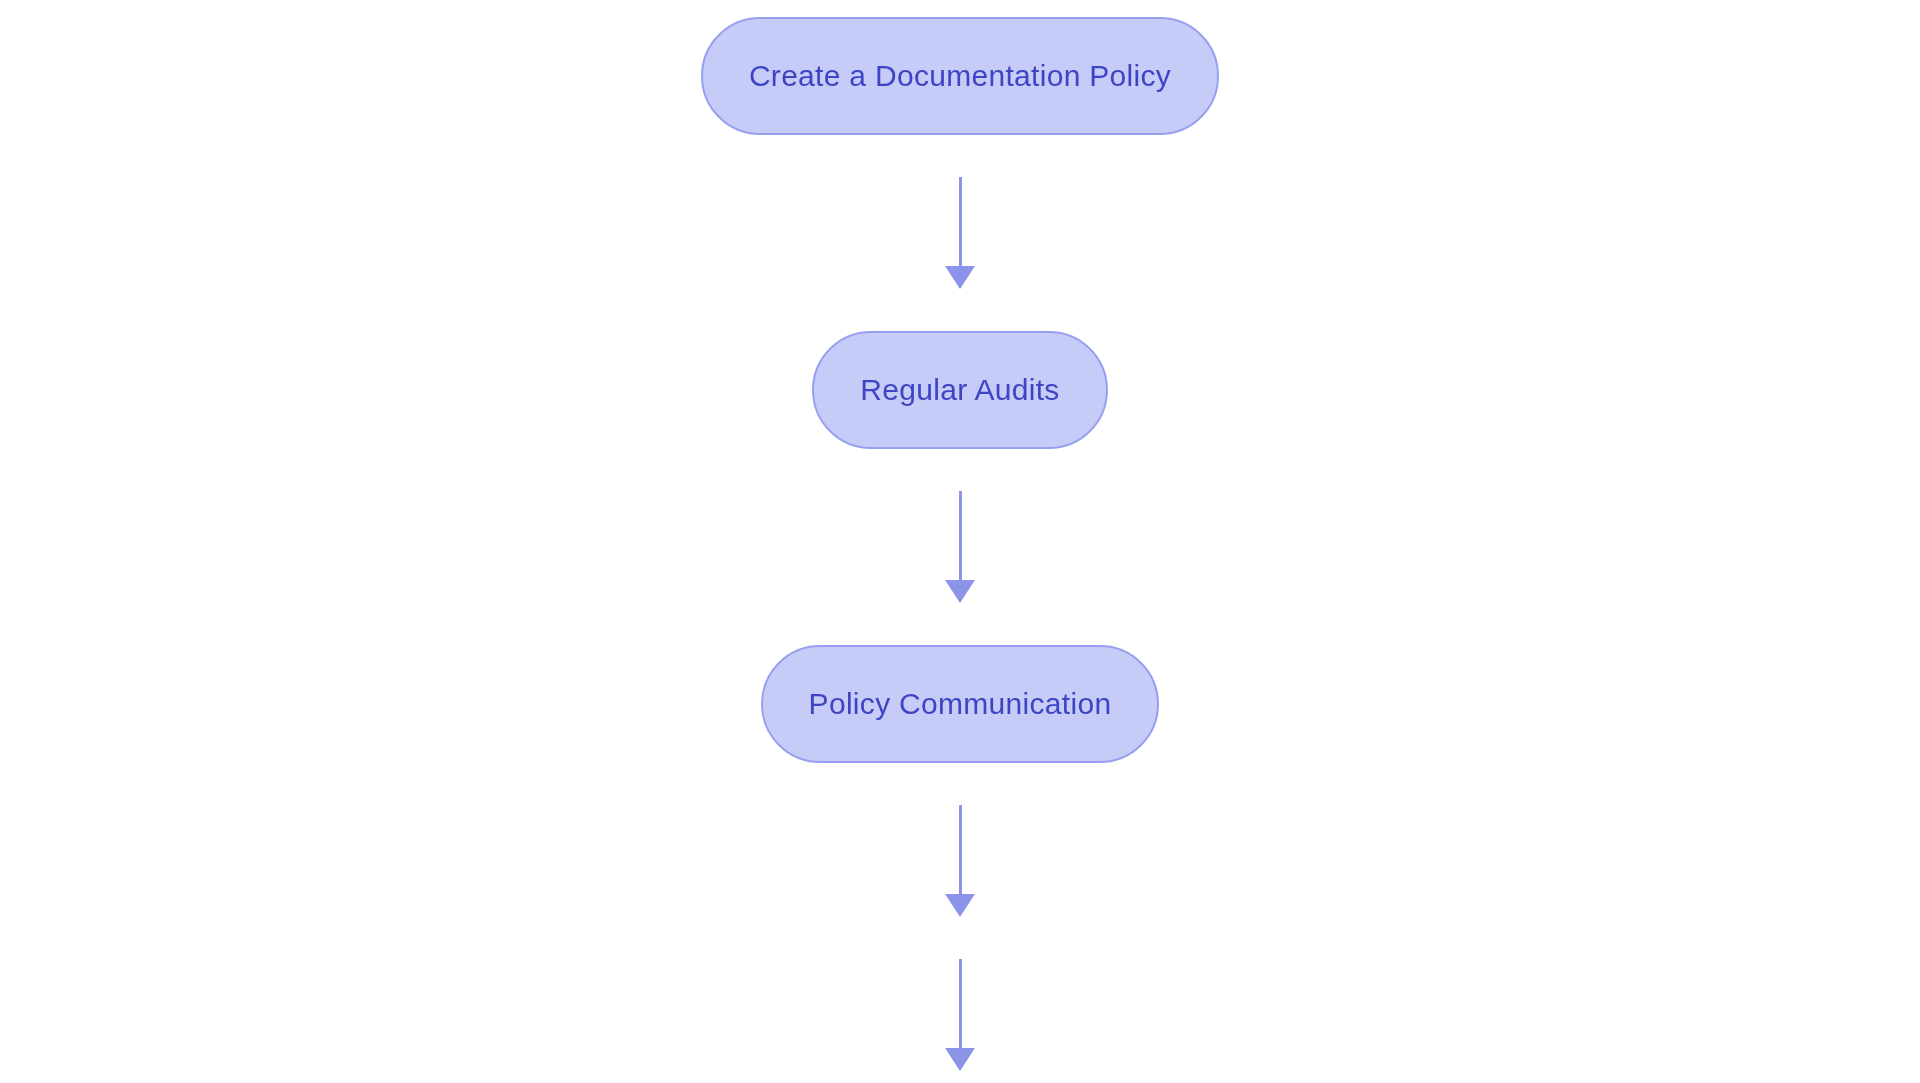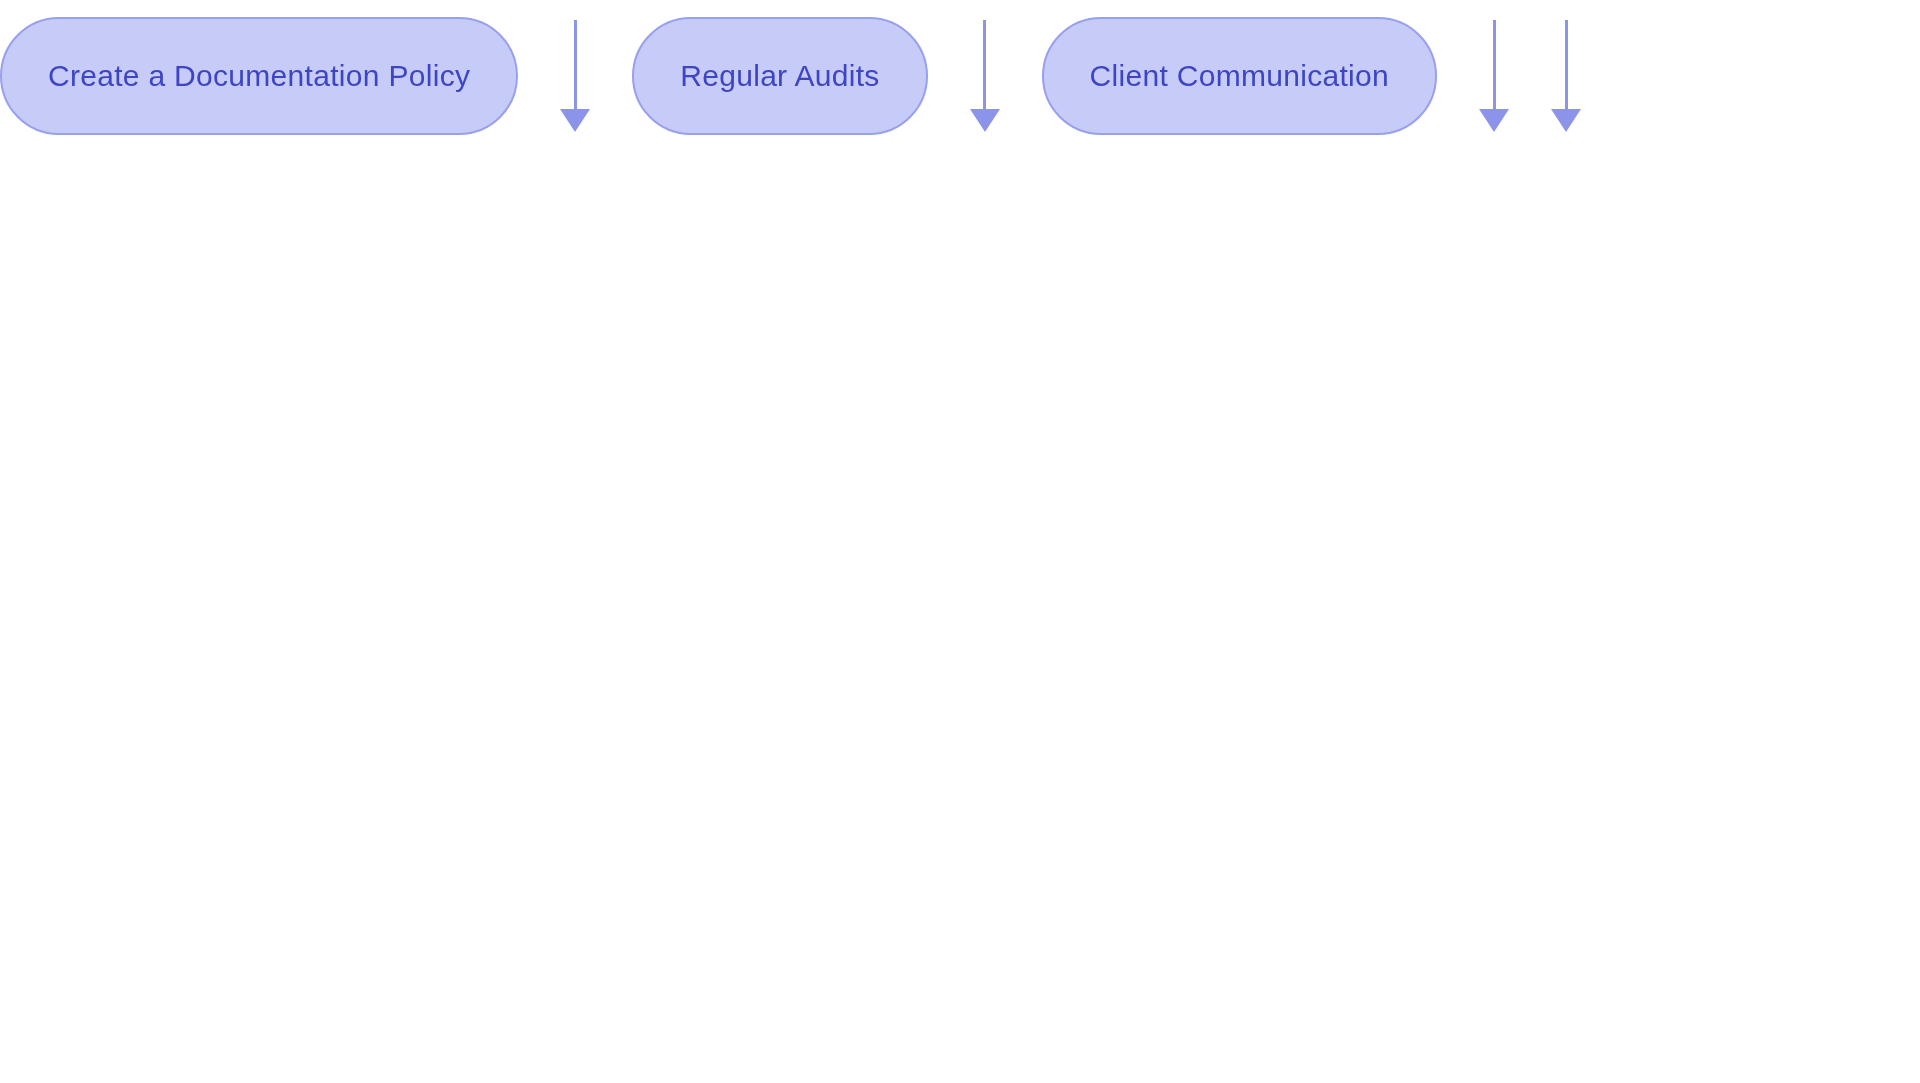--- a/index.html
+++ b/index.html
@@ -20,20 +20,21 @@
     height: 1083px;
     background: var(--bg);
     overflow: hidden;
   }
   .flow-column {
     position: absolute;
     top: 17px;
     left: 0;
     width: 100%;
     display: flex;
+    flex-direction: column;
     align-items: center;
     gap: 42px;
   }
   .flow-node {
     height: 118px;
     min-width: 290px;
     padding: 0 46px;
     display: inline-flex;
     align-items: center;
     justify-content: center;
@@ -78,21 +79,21 @@
       <div class="arrow-head"></div>
     </div>
 
     <div class="flow-node">Regular Audits</div>
 
     <div class="arrow-connector">
       <div class="arrow-line"></div>
       <div class="arrow-head"></div>
     </div>
 
-    <div class="flow-node">Client Communication</div>
+    <div class="flow-node">Policy Communication</div>
 
     <div class="arrow-connector">
       <div class="arrow-line"></div>
       <div class="arrow-head"></div>
     </div>
 
 
     <div class="arrow-connector">
       <div class="arrow-line"></div>
       <div class="arrow-head"></div>

